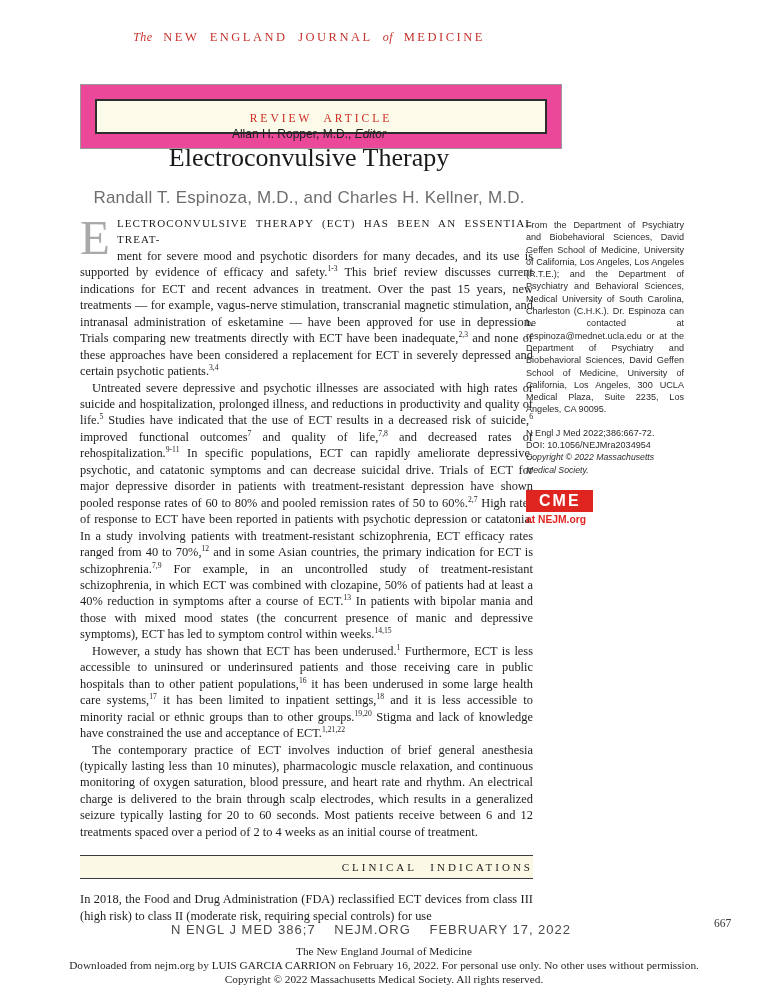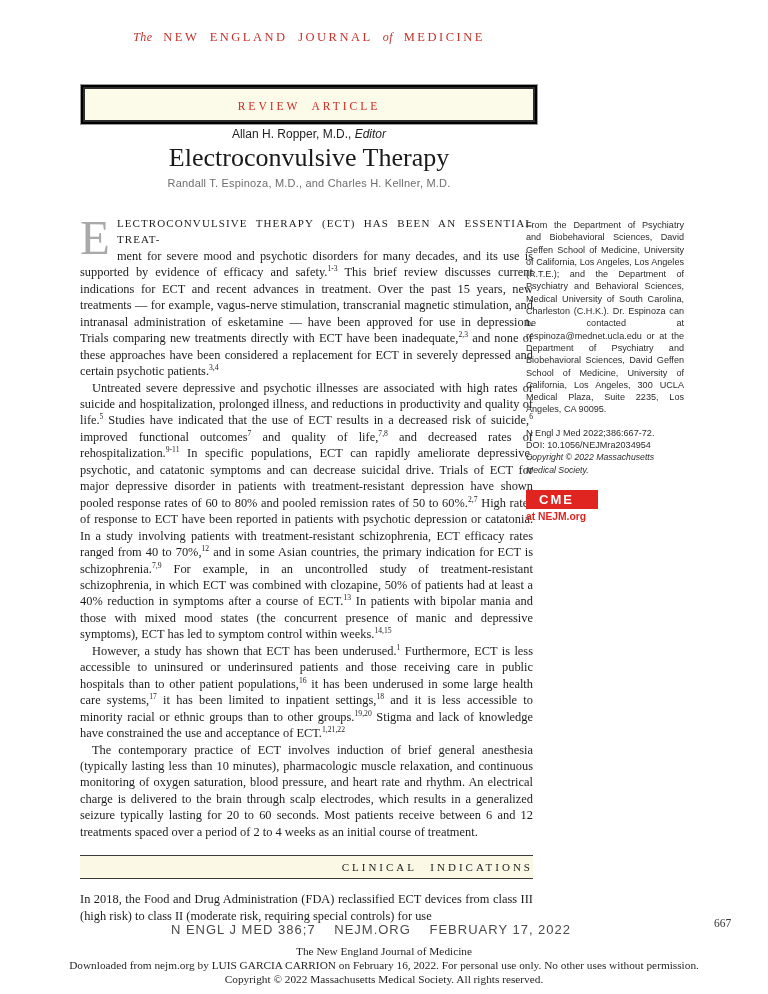--- a/index.html
+++ b/index.html
@@ -7,33 +7,33 @@
         font-family:"Liberation Serif",serif;color:#1c1c1c;}
 
   
   .masthead{position:absolute;top:30px;left:80px;width:458px;text-align:center;
             color:#c5322b;font-family:"Liberation Serif",serif;font-size:12.5px;
             letter-spacing:2.5px;word-spacing:5px;white-space:nowrap;}
   .masthead .it{font-style:italic;letter-spacing:0.5px;word-spacing:0;font-size:12px;}
 
   
   .banner-outer{position:absolute;top:84px;left:80px;width:452px;border:1px solid #9a9a9a;
-                padding:2px;background:#000000;}
+                padding:14px;background:#ec4899;}
   .banner-inner{border:2px solid #2e2e2e;background:#fcfae8;text-align:center;
                 padding:7px 0 6px;}
   .banner-inner span{color:#cf2b23;font-size:11.5px;letter-spacing:3px;word-spacing:6px;}
 
   
   .editor-line{position:absolute;top:127px;left:80px;width:458px;text-align:center;
                font-family:"Liberation Sans",sans-serif;font-size:12px;color:#222;}
   .editor-line .it{font-style:italic;}
   .title{position:absolute;top:143px;left:40px;width:538px;text-align:center;
          font-family:"Liberation Serif",serif;font-size:26px;font-weight:400;color:#191919;}
-  .authors{position:absolute;top:177px;left:80px;width:458px;text-align:center;
-           font-family:"Liberation Sans",sans-serif;font-size:11px;color:#6e6e6e;
+  .authors{position:absolute;top:188px;left:80px;width:458px;text-align:center;
+           font-family:"Liberation Sans",sans-serif;font-size:17px;color:#6e6e6e;
            letter-spacing:0.2px;}
 
   
   .main-col{position:absolute;top:215px;left:80px;width:453px;
             font-family:"Liberation Serif",serif;font-size:12.4px;line-height:16.45px;
             text-align:justify;color:#1c1c1c;}
   .main-col p{margin:0;}
   .para.indent{text-indent:12px;}
   sup{font-size:0.62em;line-height:0;vertical-align:super;}
   .dropcap{float:left;font-family:"Liberation Serif",serif;font-size:49px;line-height:41px;
@@ -47,22 +47,22 @@
 
   
   .sidebar{position:absolute;top:219px;left:526px;width:158px;
            font-family:"Liberation Sans",sans-serif;font-size:9.1px;line-height:12.3px;
            color:#2b2b2b;text-align:justify;}
   .sidebar .cite-block{margin-top:11px;}
   .sidebar .cite-line{text-align:left;}
   .sidebar .copyright{font-style:italic;font-size:8.7px;text-align:left;}
   .cme-wrap{margin-top:14px;text-align:left;}
   .cme-badge{display:inline-block;background:#e02521;color:#ffffff;
-             font-weight:bold;font-size:13px;line-height:1;letter-spacing:2px;
-             padding:3px 24px 3px 13px;cursor:pointer;}
+             font-weight:bold;font-size:16px;line-height:1;letter-spacing:2px;
+             padding:3px 12px 3px 13px;cursor:pointer;}
   .cme-link{color:#e02521;font-weight:bold;font-size:10.3px;margin-top:2px;cursor:pointer;}
 
   
   .footer-line{position:absolute;top:922px;left:0;width:742px;text-align:center;
                font-family:"Liberation Sans",sans-serif;font-size:13px;color:#4a4a4a;
                letter-spacing:1px;white-space:nowrap;}
   .footer-line span{margin:0 7px;}
   .page-number{position:absolute;top:917px;left:714px;font-family:"Liberation Serif",serif;
                font-size:11.5px;color:#333;}
   .bottom-block{position:absolute;top:945px;left:0;width:768px;text-align:center;

